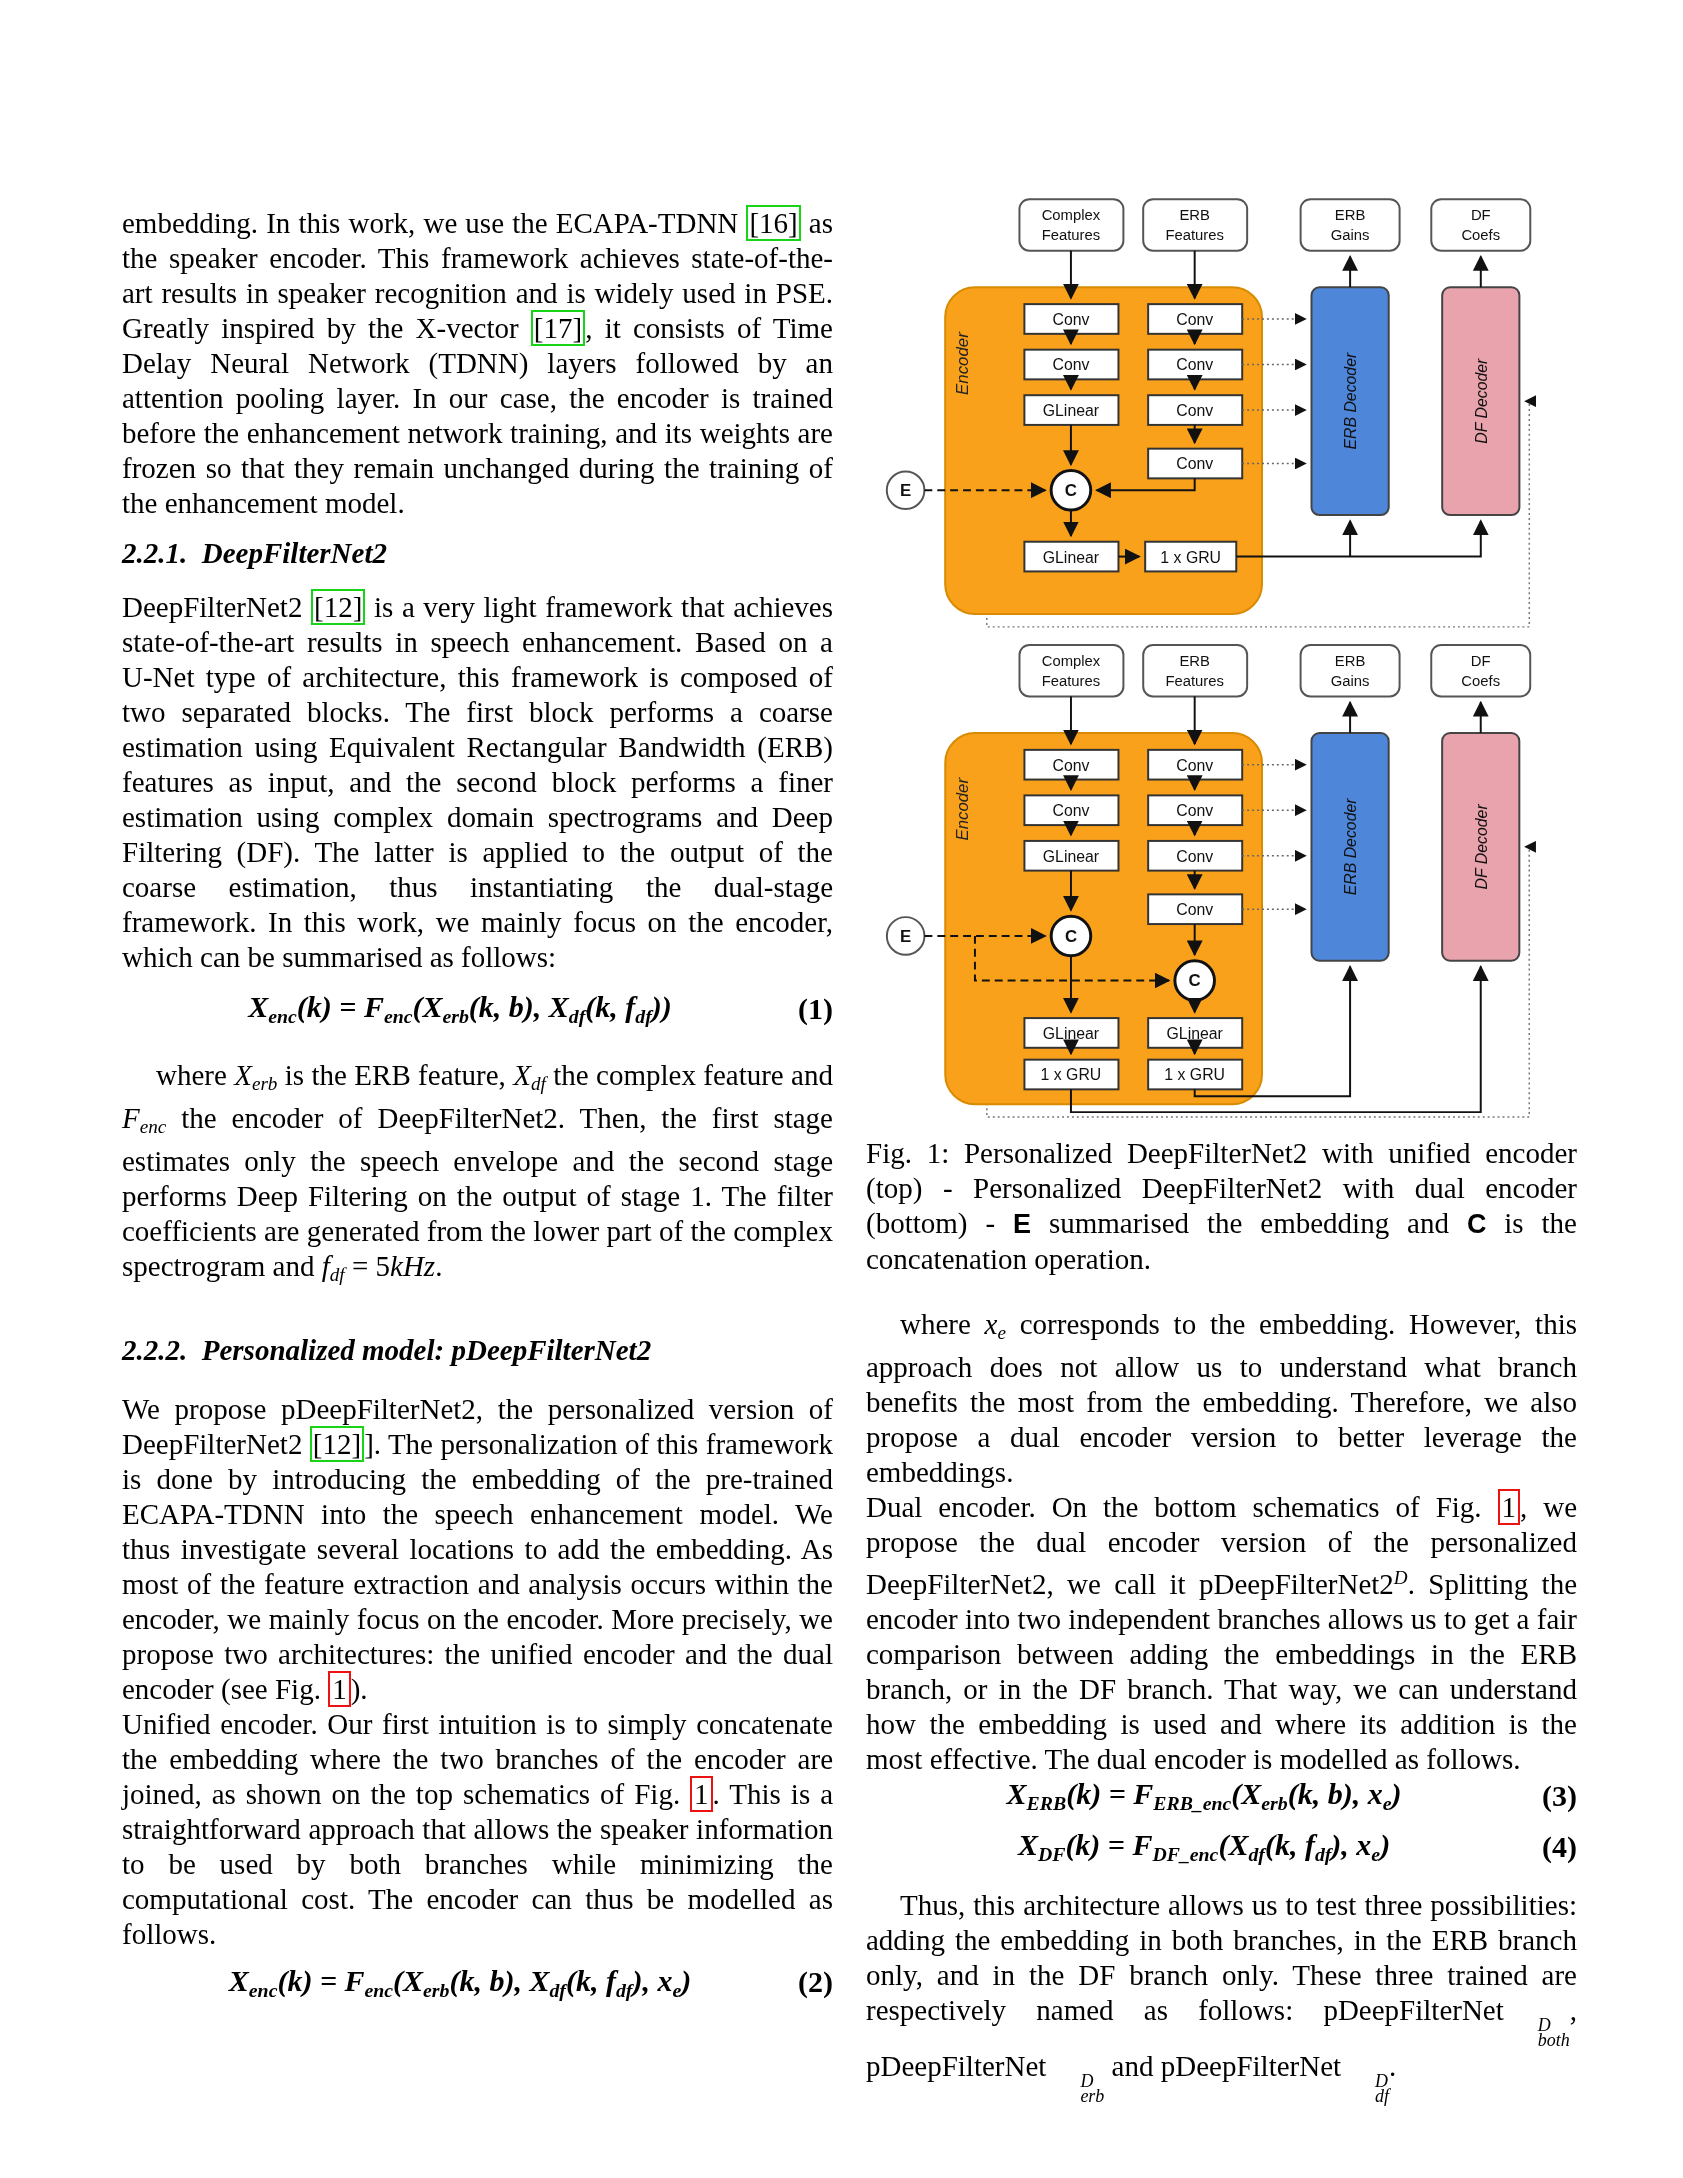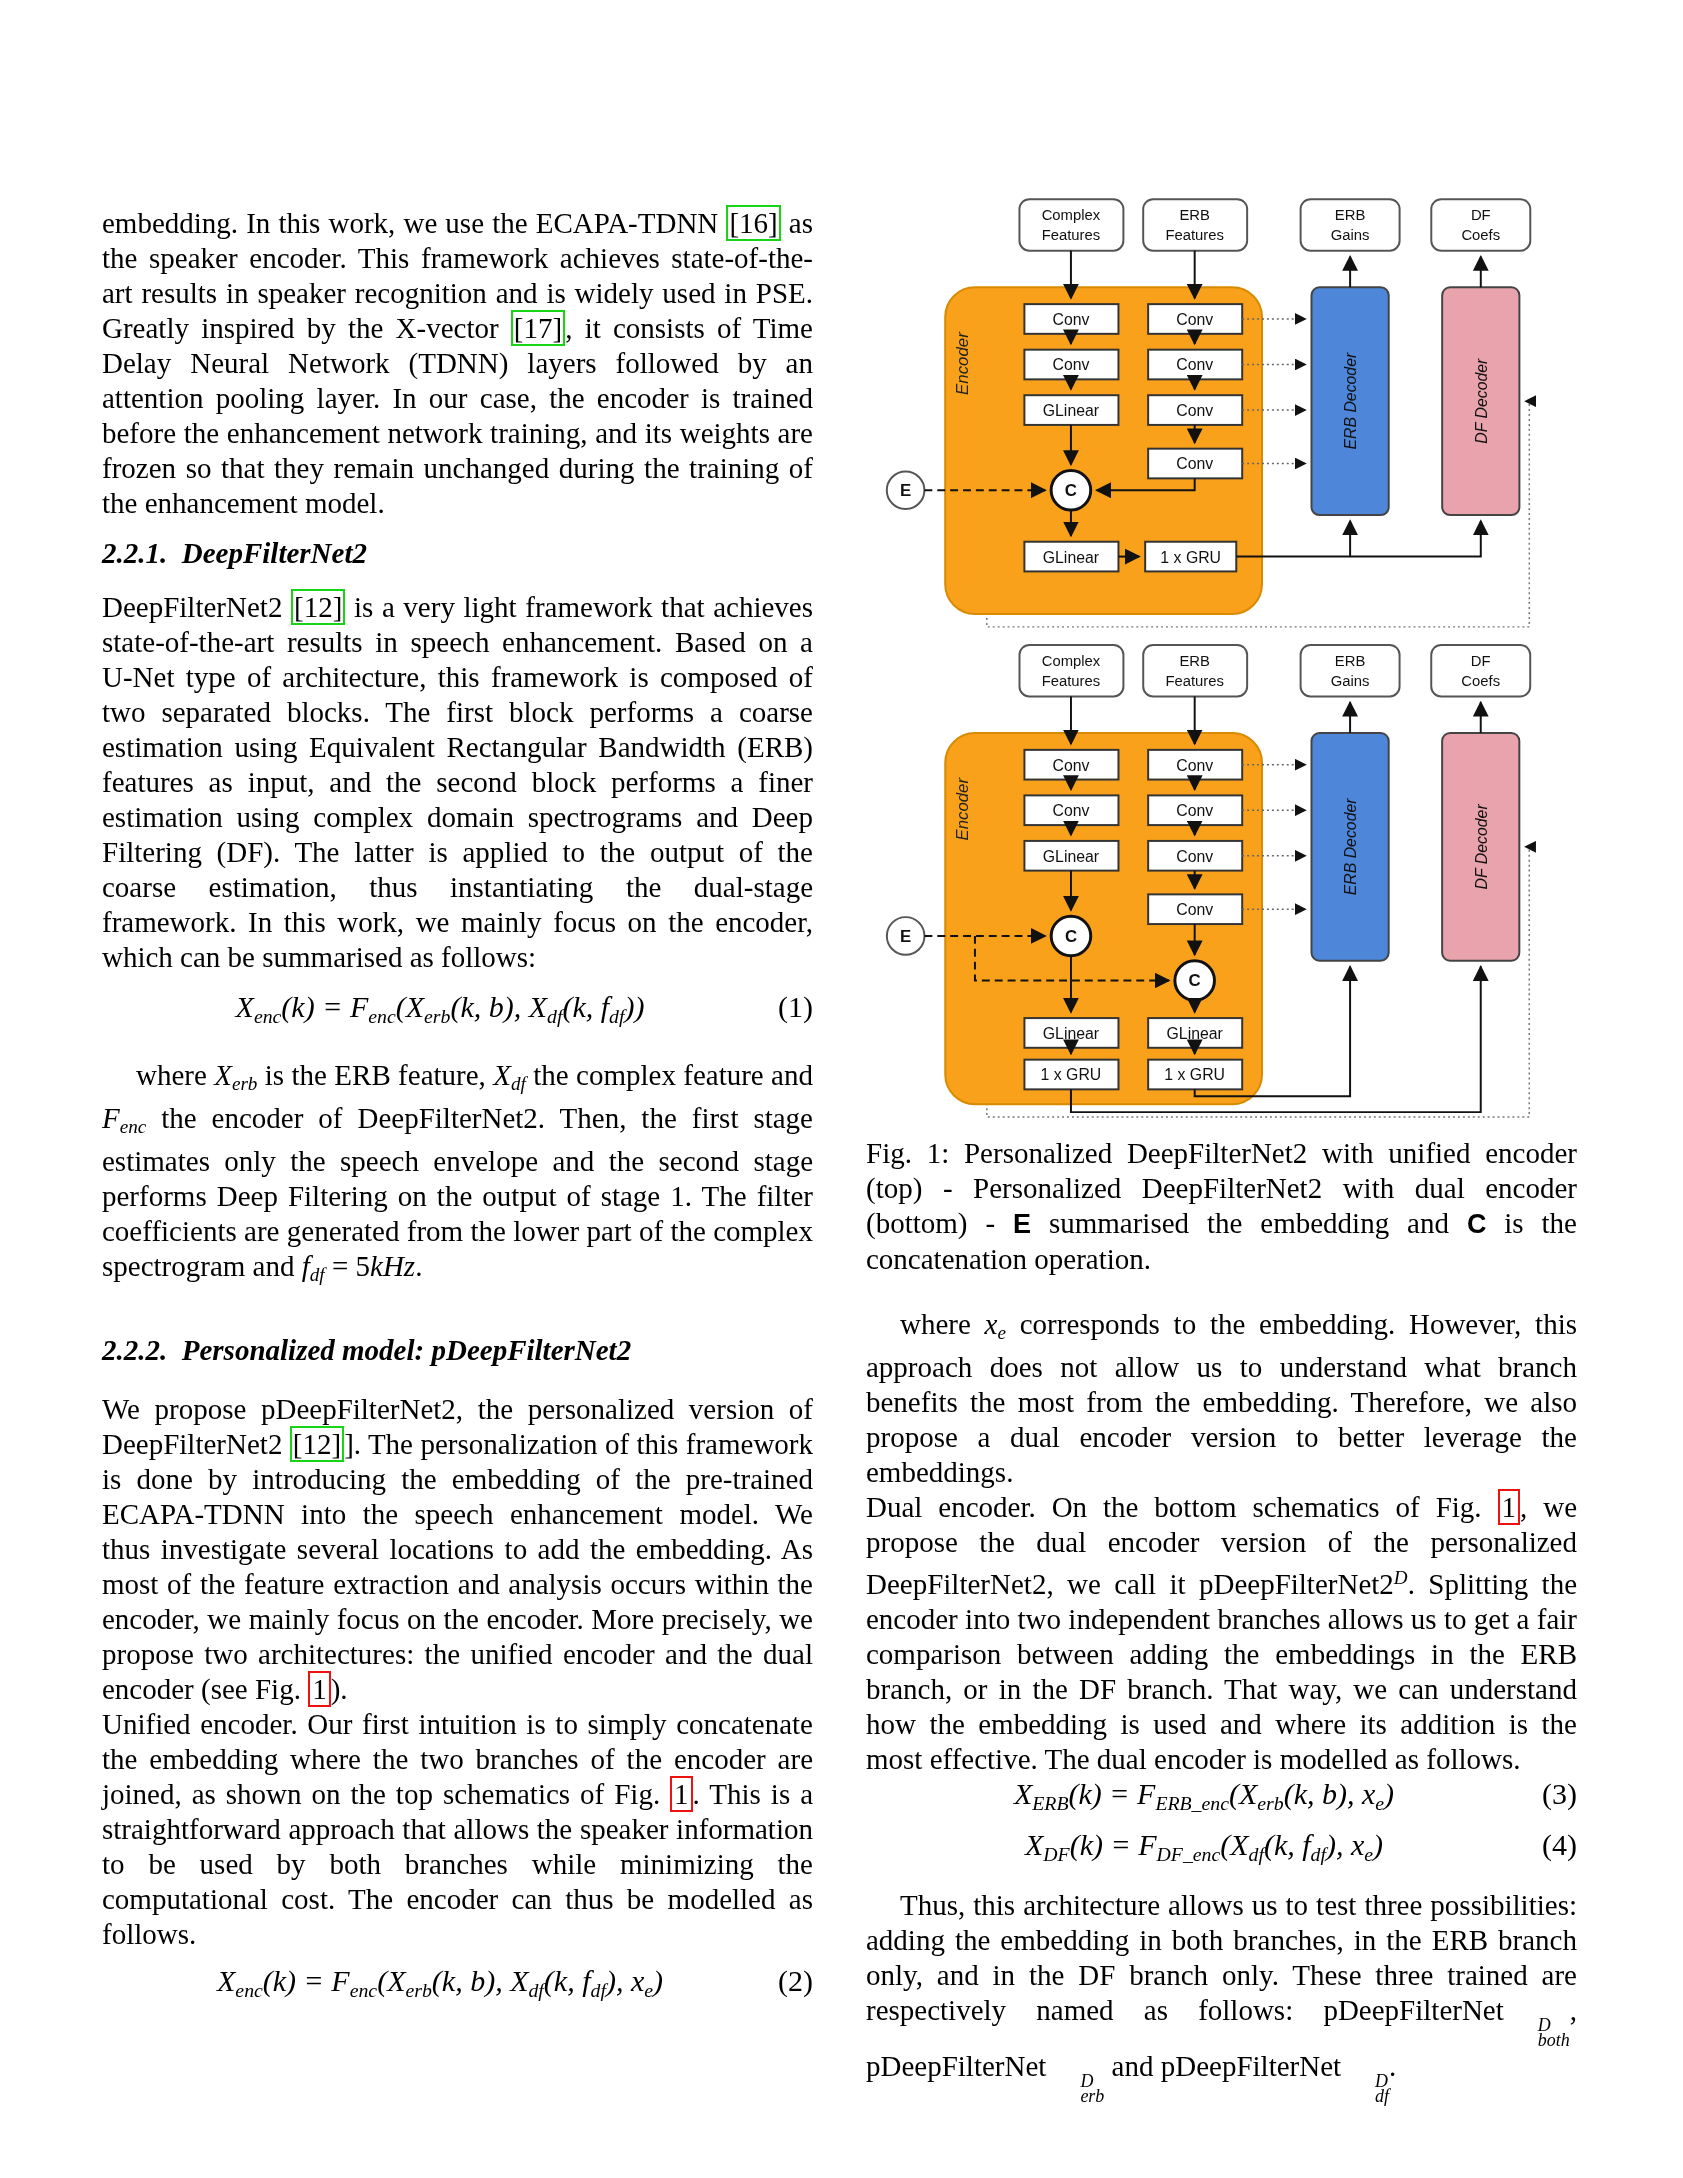--- a/index.html
+++ b/index.html
@@ -1,34 +1,34 @@
 <!DOCTYPE html>
 <html><head>
 <meta charset="utf-8">
 <style>
   html,body{margin:0;padding:0;background:#ffffff;}
   body{width:1683px;height:2178px;position:relative;overflow:hidden;
        font-family:"Liberation Serif",serif;color:#000;}
   .col{position:absolute;top:188px;width:711px;}
-  #left-col{left:102px;}
+  #left-col{left:122px;}
   #right-col{left:866px;}
   .para{font-size:29px;line-height:35px;text-align:justify;margin:0;}
   .indent{text-indent:34px;}
   .sec-head{font-size:29px;font-weight:bold;white-space:pre-wrap;margin:0;}
   .subsec-head{font-size:29px;font-style:italic;white-space:pre-wrap;margin:0;}
   .seg-b{font-weight:normal;}
   .seg-bs{font-weight:bold;font-family:"Liberation Sans",sans-serif;font-size:0.93em;}
   .seg-m{font-style:italic;}
   .seg-sub{font-style:italic;font-size:0.66em;vertical-align:-0.28em;}
   .seg-sup{font-style:italic;font-size:0.66em;vertical-align:0.5em;}
   .seg-cg{border:2.5px solid #17d417;padding:0 1px;}
   .seg-cr{border:2.5px solid #ee1111;padding:0 2px;}
   .seg-ss{display:inline-flex;flex-direction:column;vertical-align:-0.62em;
           font-size:0.62em;line-height:0.85;font-style:italic;text-align:left;}
-  .eq-row{display:flex;align-items:flex-start;font-size:30px;}
+  .eq-row{display:flex;align-items:center;font-size:30px;font-weight:bold;}
   .eq-body{flex:1;text-align:center;}
   .eq-num{text-align:right;}
   svg{display:block;}
   svg text{font-family:"Liberation Sans",sans-serif;fill:#111;}
   .boxlab{font-size:16px;}
   .featlab{font-size:15px;}
   .enclab{font-size:17px;font-style:italic;font-weight:500;fill:#222;}
   .declab{font-size:16px;font-style:italic;}
   .clab{font-size:17px;font-weight:bold;}
   .elab{font-size:17px;font-weight:bold;}

